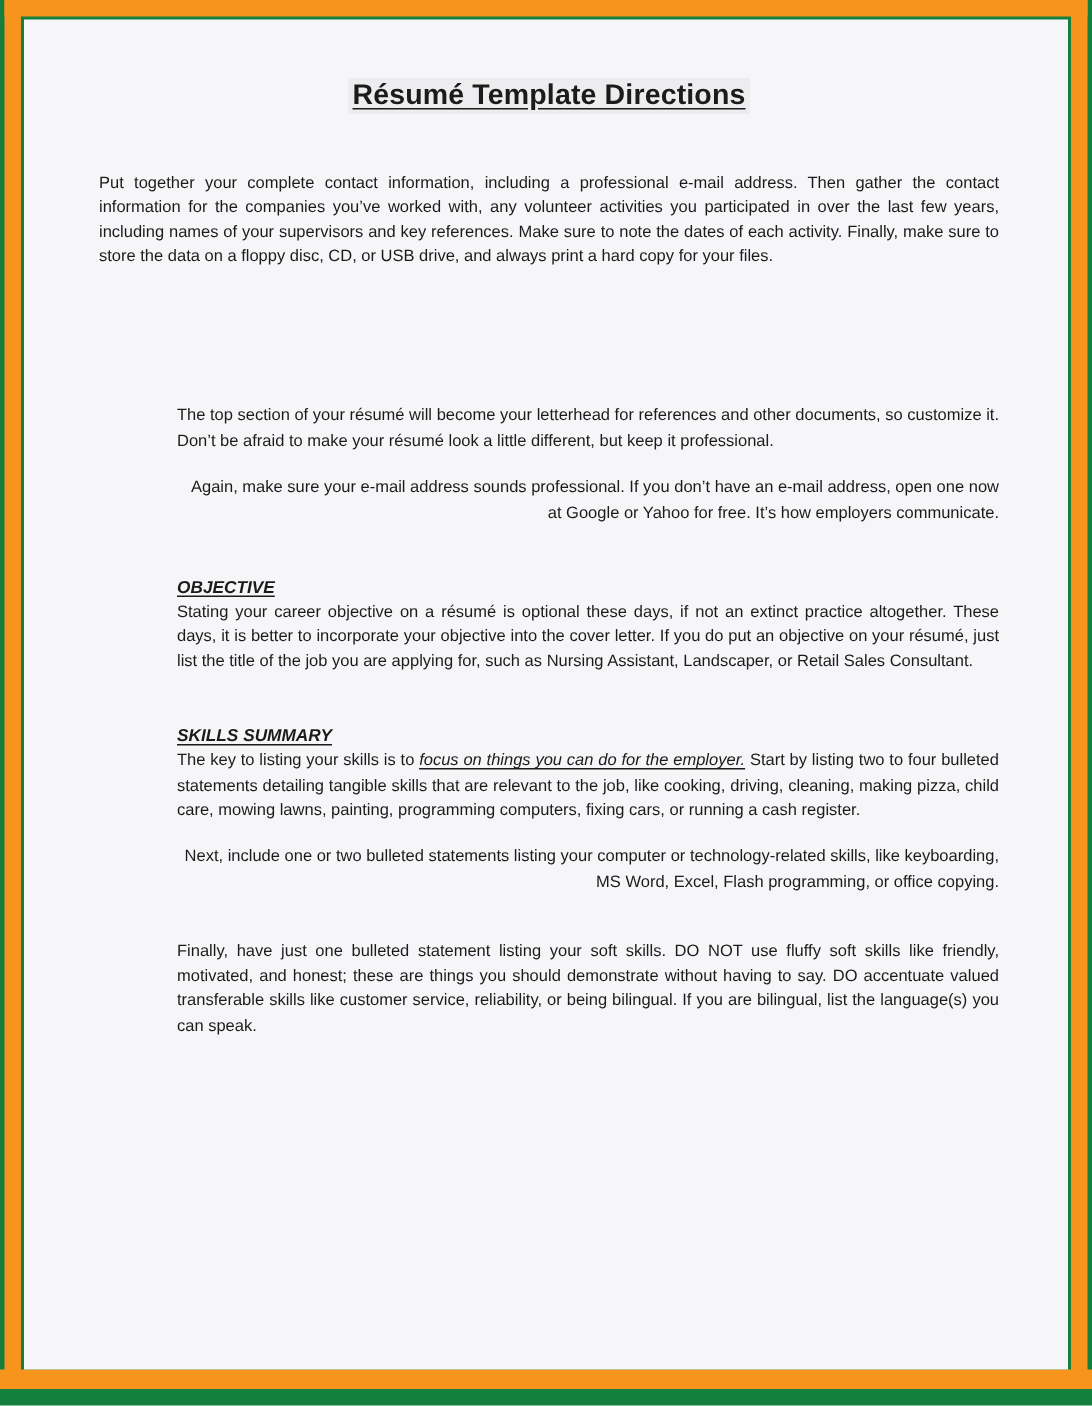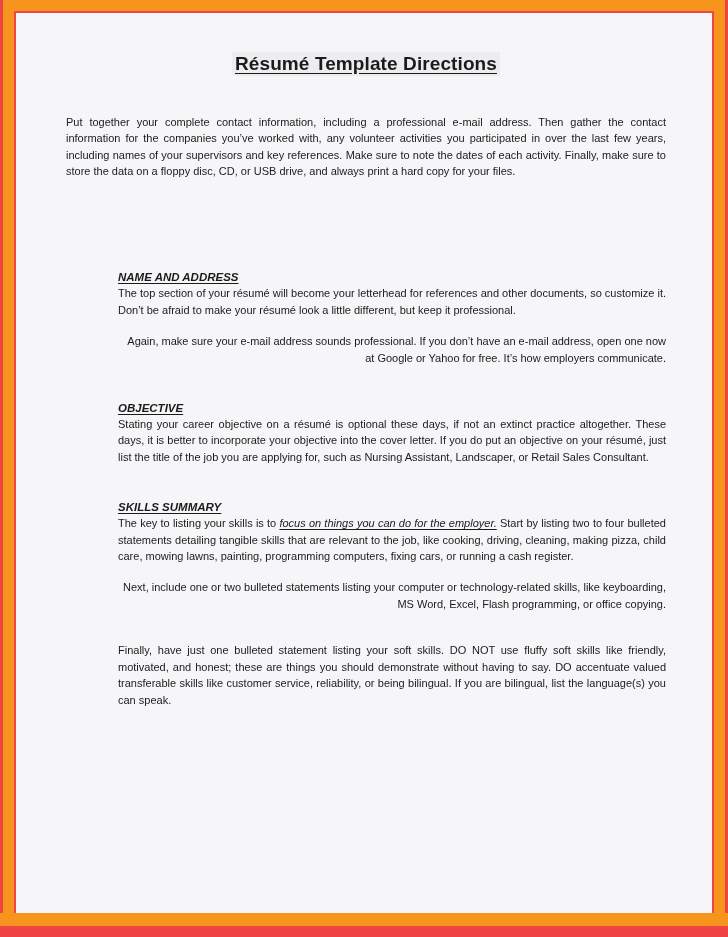--- a/index.html
+++ b/index.html
@@ -12,21 +12,21 @@
     height: 937px;
     overflow: hidden;
     font-family: "Liberation Sans", sans-serif;
   }
 
   
   #page-frame {
     position: relative;
     width: 728px;
     height: 937px;
-    background: #ef4444;
+    background: #15803d;
     box-sizing: border-box;
   }
   .border-bar {
     position: absolute;
     background: #F7941E;
   }
   #border-left   { left: 3px;  top: 0px;   width: 11px;  height: 926px; }
   #border-right  { left: 714px;top: 0px;   width: 11px;  height: 926px; }
   #border-top    { left: 3px;  top: 0px;   width: 722px; height: 11px; }
   #border-bottom { left: 0px;  top: 913px; width: 728px; height: 13px; }
@@ -139,21 +139,20 @@
       <div class="block">
         <p class="body">Put together your complete contact information, including a professional e-mail address. Then gather the contact information for the companies you’ve worked with, any volunteer activities you participated in over the last few years, including names of your supervisors and key references. Make sure to note the dates of each activity. Finally, make sure to store the data on a floppy disc, CD, or USB drive, and always print a hard copy for your files.</p>
       </div>
 
       <div class="gap-lg"></div>
 
 
       <div class="gap-md"></div>
 
       <div class="block indent">
-        <div class="sec-head"><span>NAME AND ADDRESS</span></div>
         <p class="body">The top section of your résumé will become your letterhead for references and other documents, so customize it.  Don’t be afraid to make your résumé look a little different, but keep it professional.</p>
         <div class="gap-para"></div>
         <p class="body last">Again, make sure your e-mail address sounds professional.  If you don’t have an e-mail address, open one now at Google or Yahoo for free.  It’s how employers communicate.</p>
       </div>
 
       <div class="gap-md"></div>
 
       <div class="block indent">
         <div class="sec-head"><span>OBJECTIVE </span></div>
         <p class="body">Stating your career objective on a résumé is optional these days, if not an extinct practice altogether.  These days, it is better to incorporate your objective into the cover letter. If you do put an objective on your résumé, just list the title of the job you are applying for, such as Nursing Assistant, Landscaper, or Retail Sales Consultant.</p>

